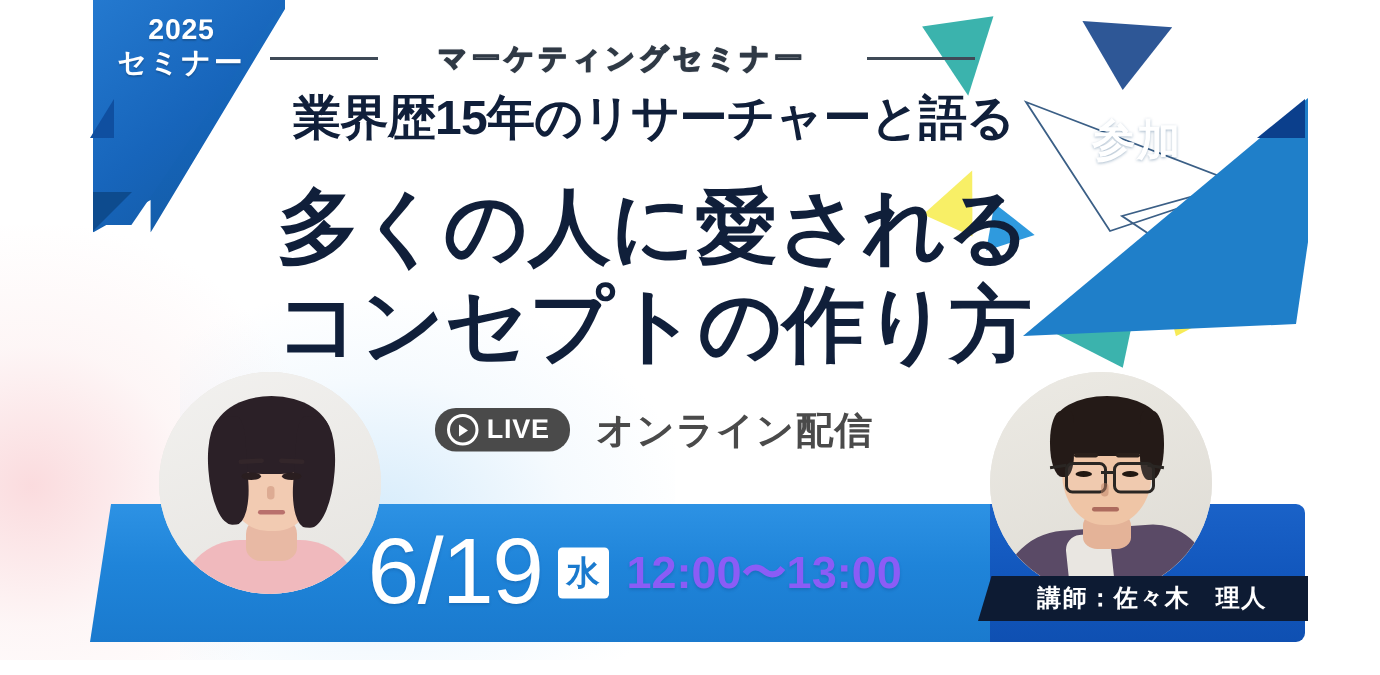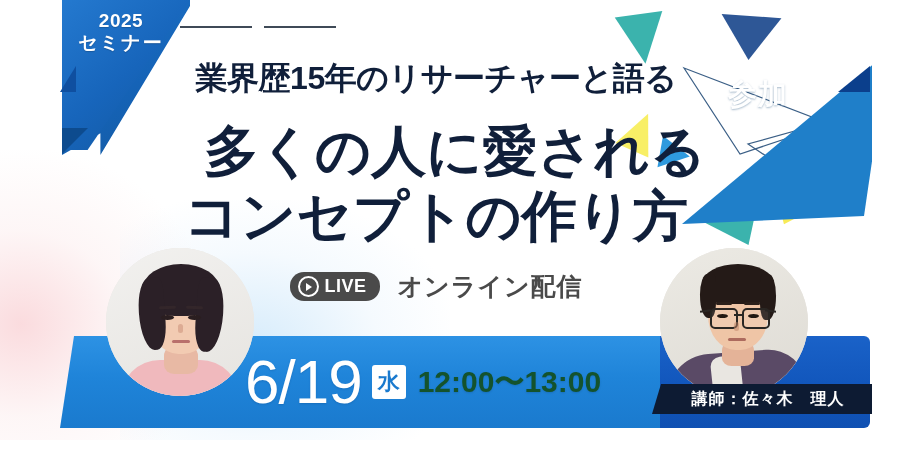--- a/index.html
+++ b/index.html
@@ -76,21 +76,21 @@
     text-shadow:0 0 1px #2f3945;
     white-space:nowrap;
   }
 
   
   .h-line{
     position:absolute;left:0;width:872px;text-align:center;
     color:#101f3a;font-weight:700;white-space:nowrap;
   }
   .h1{top:57px;font-size:32px;letter-spacing:-.5px;}
-  .h2{top:115px;font-size:55px;letter-spacing:0px;padding-left:19px;}
+  .h2{top:115px;font-size:55px;letter-spacing:0px;}
   .h3{top:180px;font-size:55px;letter-spacing:0px;}
 
   
   .tri{position:absolute;pointer-events:none;}
   .tri.solid{width:0;height:0;}
 
   
   .tri-out{position:absolute;pointer-events:none;}
   .tri-out svg{display:block;}
 
@@ -167,21 +167,21 @@
     color:#ffffff;font-size:62px;font-weight:300;line-height:1;
     letter-spacing:-1px;font-family:"Liberation Sans","DejaVu Sans",sans-serif;
     text-shadow:0 1px 2px rgba(0,40,90,.18);
   }
   .dow{
     display:inline-flex;align-items:center;justify-content:center;
     width:34px;height:34px;background:#ffffff;color:#1a7ace;
     font-size:22px;font-weight:700;border-radius:3px;margin:0 4px 0 2px;
   }
   .time{
-    color:#14532d;font-size:30px;font-weight:700;letter-spacing:0px;
+    color:#8b5cf6;font-size:30px;font-weight:700;letter-spacing:0px;
     text-shadow:0 1px 2px rgba(0,40,90,.18);
   }
 
   
   .photo{
     position:absolute;width:148px;height:148px;border-radius:50%;
     overflow:hidden;background:#e9e6e2;
   }
   .photo.left{left:106px;top:248px;}
   .photo.right{left:660px;top:248px;}
@@ -256,20 +256,21 @@
     <div class="ribbon"></div>
     <div class="ribbon-inner"></div>
     <div class="ribbon-tail"></div>
     <div class="ribbon-txt">
       <span class="ribbon-year">2025</span>
       <span class="ribbon-word">セミナー</span>
     </div>
 
     <div class="eyebrow">
       <span class="rule"></span>
+      <span class="txt">マーケティングセミナー</span>
       <span class="rule"></span>
     </div>
 
     <div class="h-line h1">業界歴15年のリサーチャーと語る</div>
     <div class="h-line h2">多くの人に愛される</div>
     <div class="h-line h3">コンセプトの作り方</div>
 
     <div class="live-row">
       <span class="live-badge">
         <span class="play-dot">

